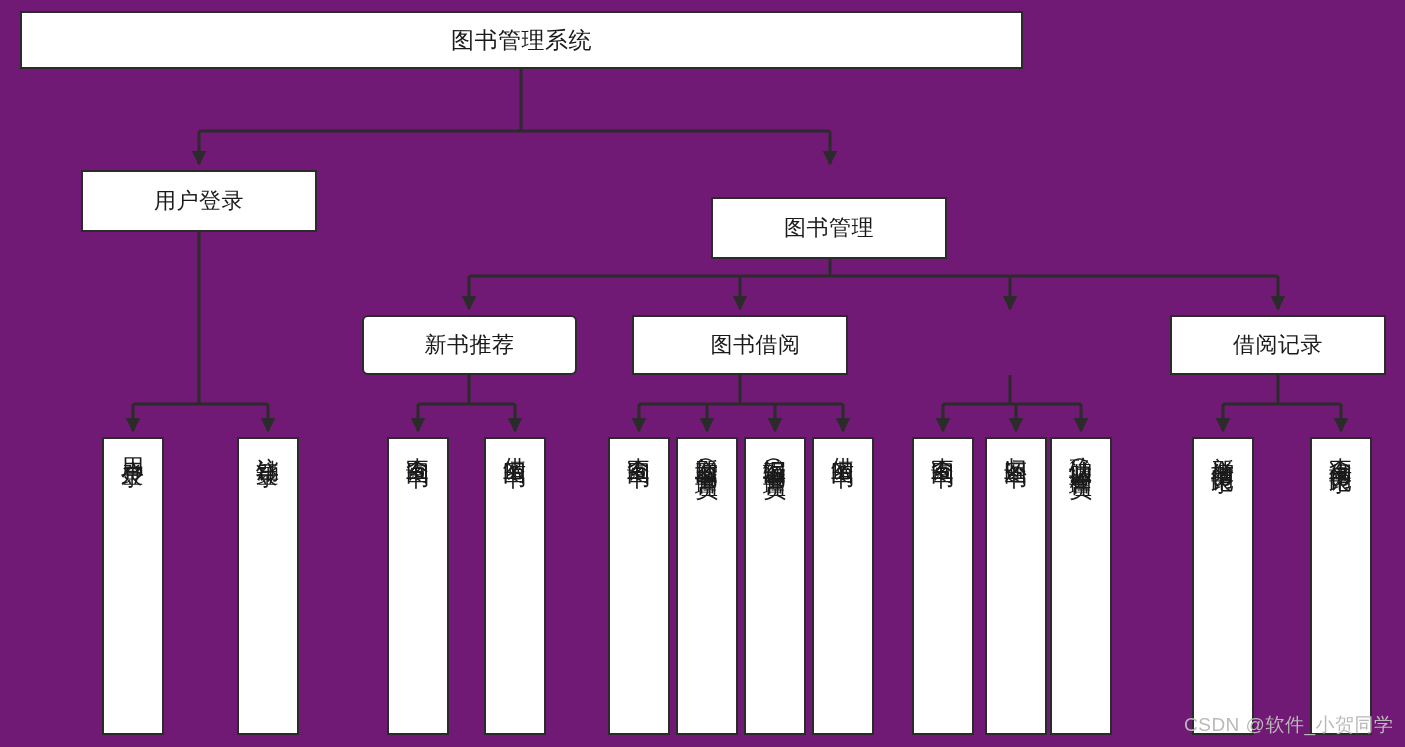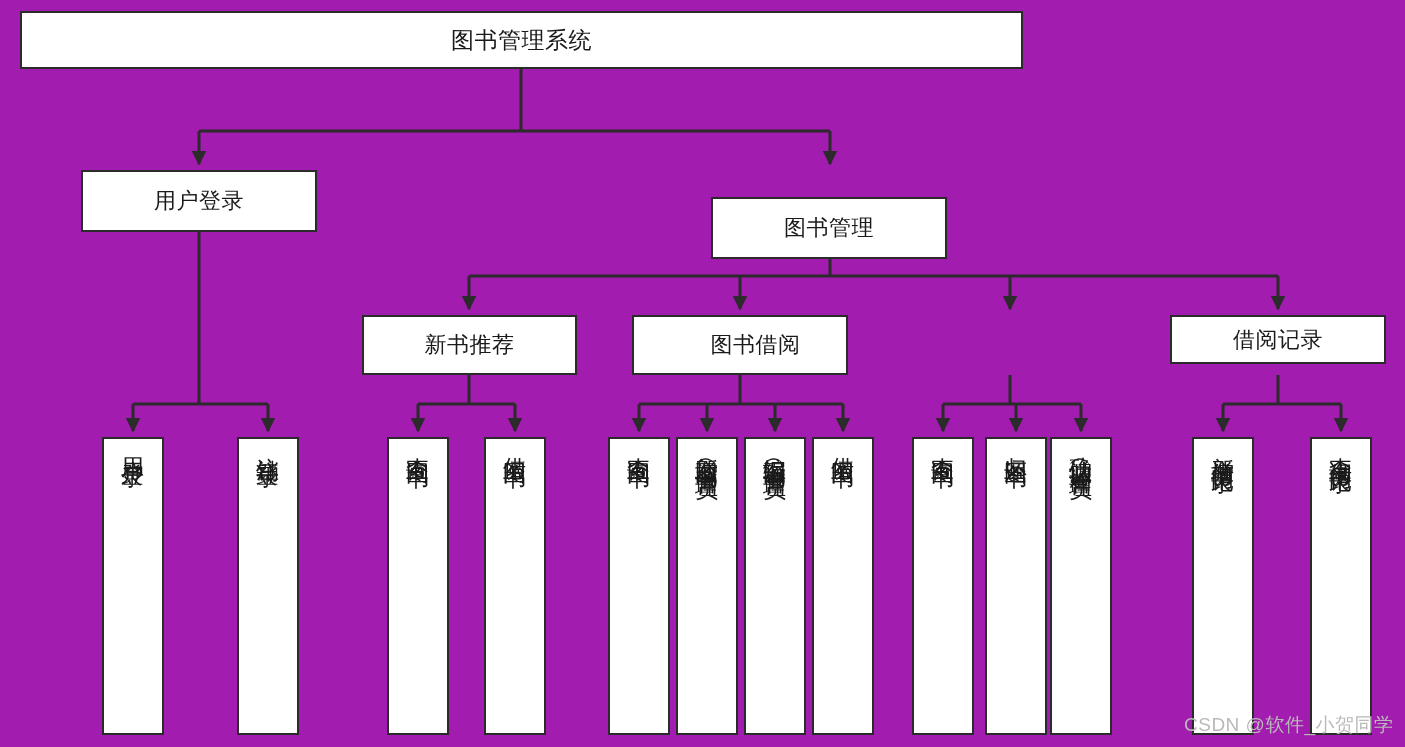--- a/index.html
+++ b/index.html
@@ -7,21 +7,21 @@
     padding: 0;
     background: #ffffff;
   }
   body {
     font-family: "Liberation Sans", "DejaVu Sans", sans-serif;
   }
   #canvas {
     position: relative;
     width: 1405px;
     height: 747px;
-    background: #a21caf;
+    background: #701a75;
     overflow: hidden;
   }
   svg.connectors {
     position: absolute;
     left: 0;
     top: 0;
     width: 1405px;
     height: 747px;
     pointer-events: none;
   }
@@ -130,27 +130,27 @@
     <span class="label">图书管理系统</span>
   </div>
 
   <div class="node h" style="left:81px; top:170px; width:236px; height:62px;">
     <span class="label">用户登录</span>
   </div>
   <div class="node h" style="left:711px; top:170px; width:236px; height:62px;margin-top:27px;">
     <span class="label">图书管理</span>
   </div>
 
-  <div class="node h" style="left:362px; top:315px; width:215px; height:60px;">
+  <div class="node h" style="left:362px; top:315px; width:215px; height:60px;border-radius:6px;">
     <span class="label">新书推荐</span>
   </div>
   <div class="node h" style="left:632px; top:315px; width:216px; height:60px;padding-left:31px;">
     <span class="label">图书借阅</span>
   </div>
-  <div class="node h" style="left:1170px; top:315px; width:216px; height:49px;">
+  <div class="node h" style="left:1170px; top:315px; width:216px; height:60px;">
     <span class="label">借阅记录</span>
   </div>
 
   <div class="node v" style="left:102px; top:437px; width:62px; height:298px;">
     <span class="label">用户登录</span>
   </div>
   <div class="node v" style="left:237px; top:437px; width:62px; height:298px;">
     <span class="label">注销登录</span>
   </div>
   <div class="node v" style="left:387px; top:437px; width:62px; height:298px;">

